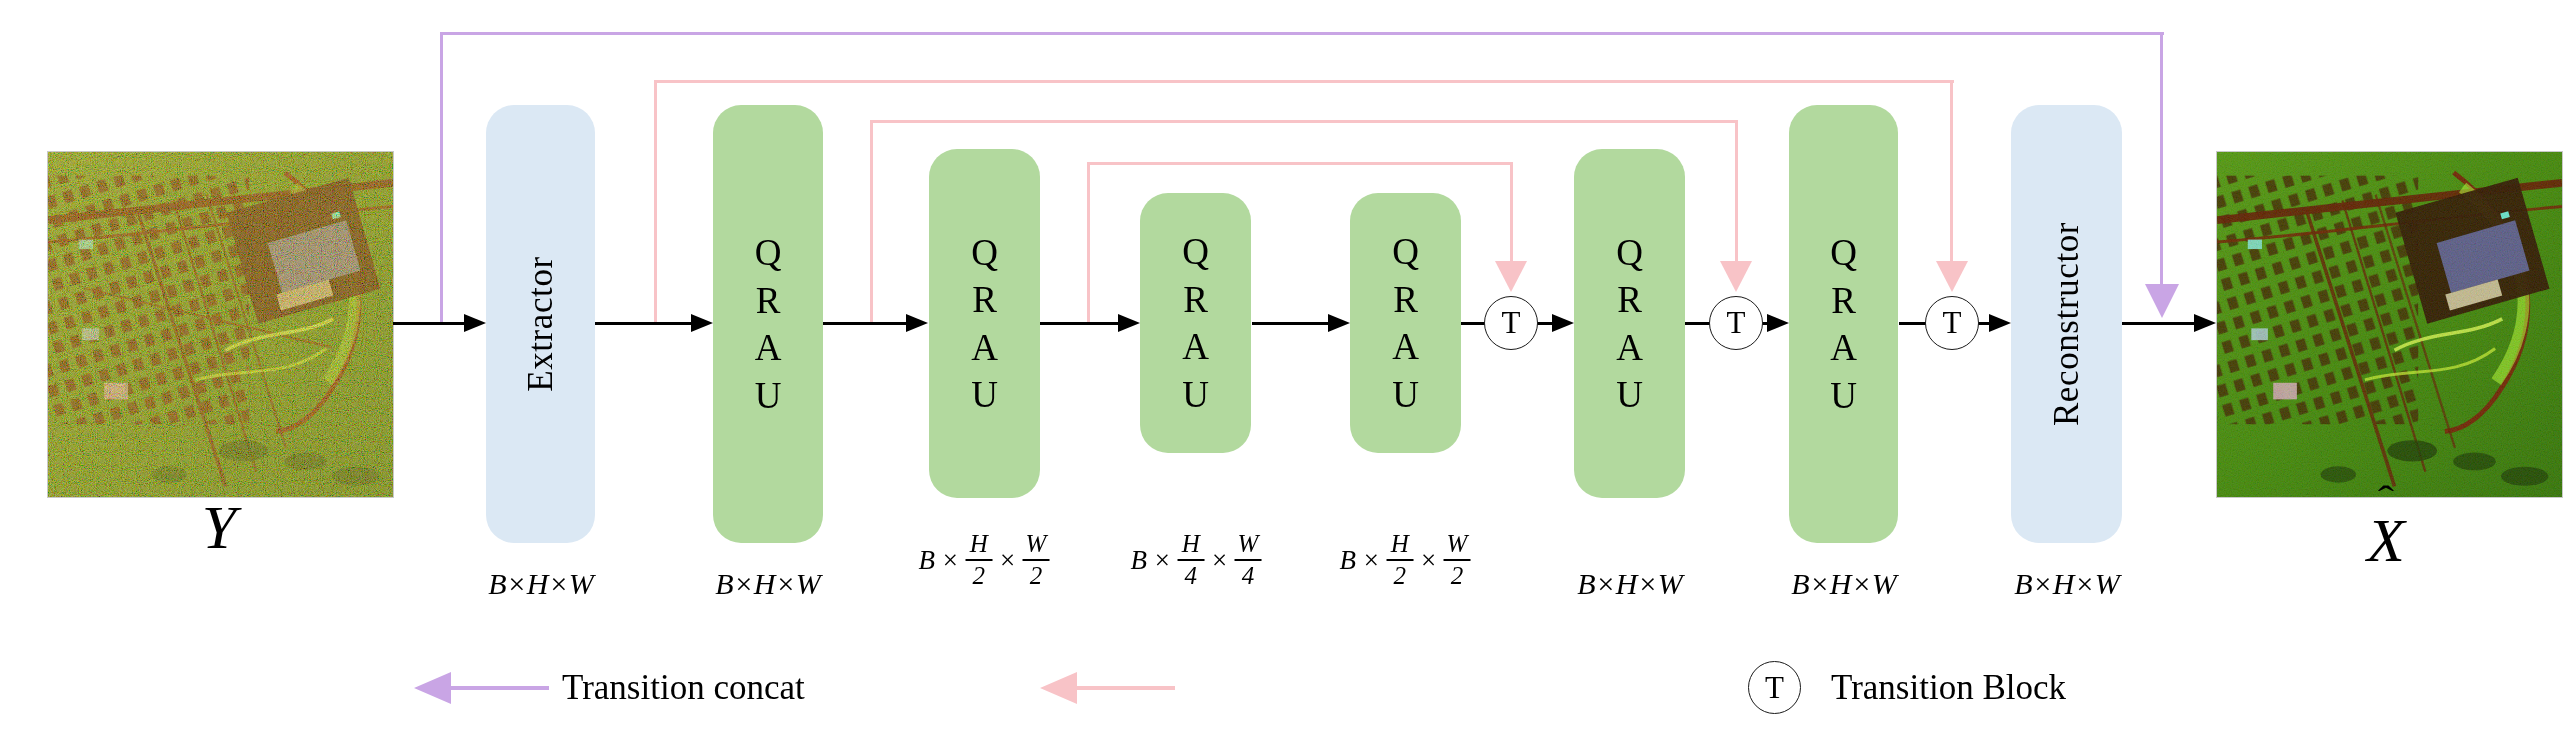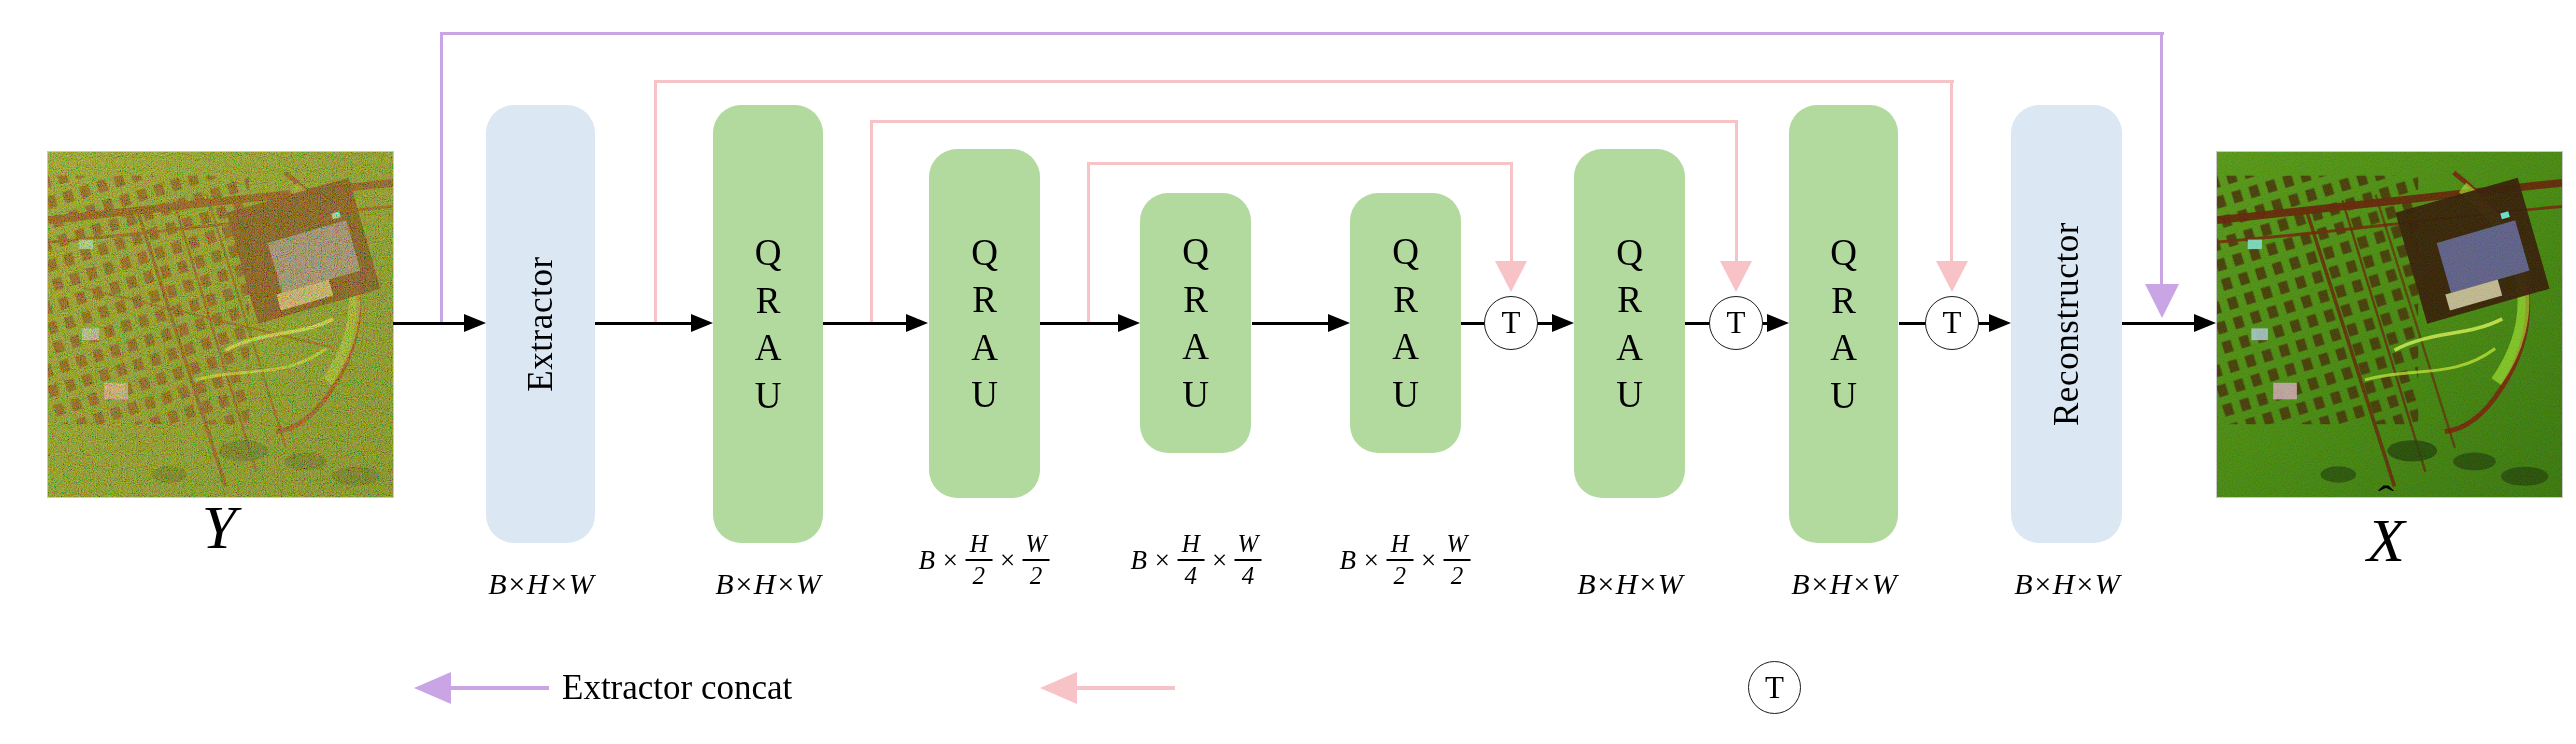--- a/index.html
+++ b/index.html
@@ -356,25 +356,26 @@
   </div>
 
   <div class="dim" style="left:1630px;">B×H×W</div>
   <div class="dim" style="left:1844px;">B×H×W</div>
   <div class="dim" style="left:2067px;">B×H×W</div>
 
   <div class="larrow purple">
     <i class="hd" style="left:414px;"></i>
       <i class="tail" style="left:447px;width:102px;"></i>
   </div>
-  <div class="legend-text" style="left:562px;">Extractor concat</div>
+  <div class="legend-text" style="left:562px;">Transition concat</div>
 
   <div class="larrow pink">
     <i class="hd" style="left:1040px;"></i>
       <i class="tail" style="left:1073px;width:102px;"></i>
   </div>
 
   <div class="tcircle legend">
     <span>T</span>
   </div>
+  <div class="legend-text" style="left:1831px;">Transition Block</div>
 
 </div>
 
 
 </body></html>

